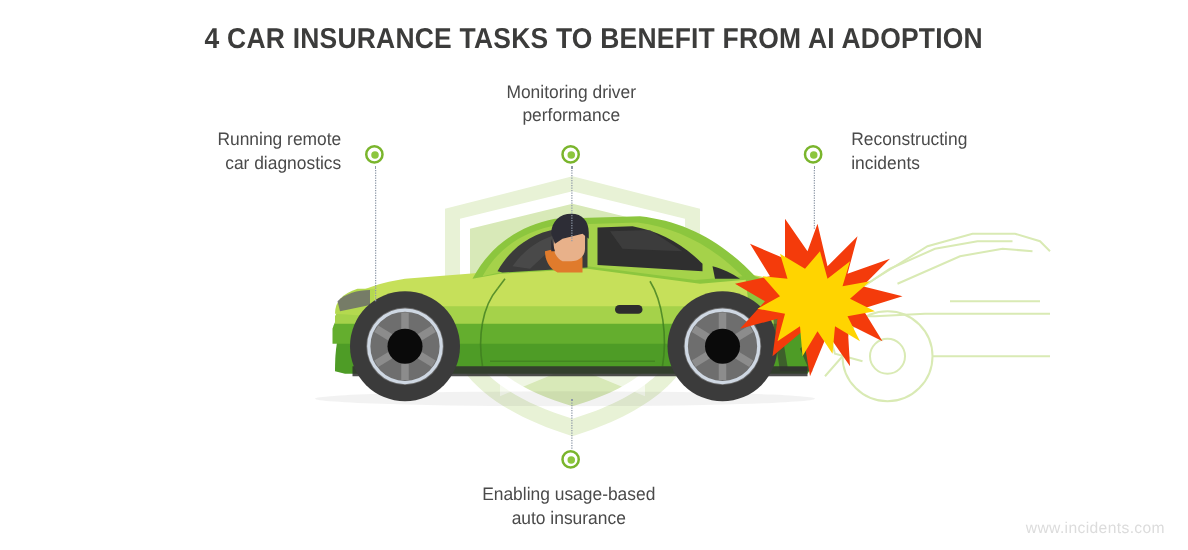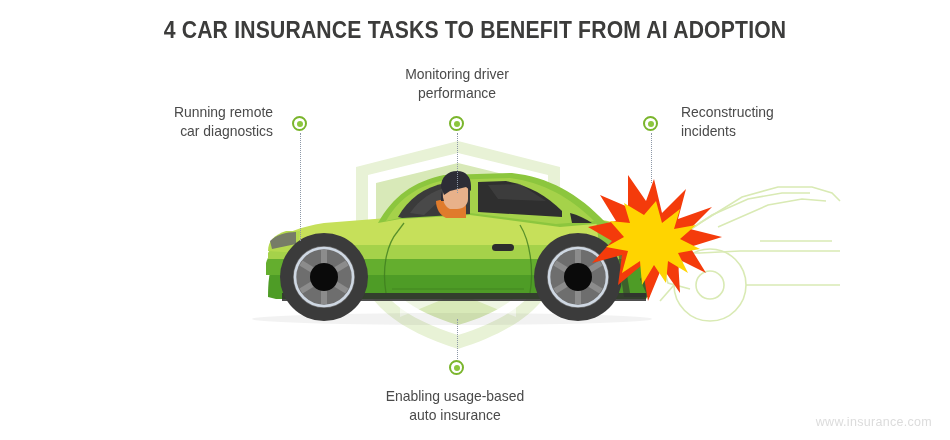--- a/index.html
+++ b/index.html
@@ -330,15 +330,15 @@
 
   <div class="label lbl-monitor">Monitoring driver
 performance</div>
 
   <div class="label lbl-reconstruct">Reconstructing
 incidents</div>
 
   <div class="label lbl-usage">Enabling usage-based
 auto insurance</div>
 
-  <div class="watermark">www.insurance.com</div>
+  <div class="watermark">www.incidents.com</div>
 
 </div>
 
 </body></html>

